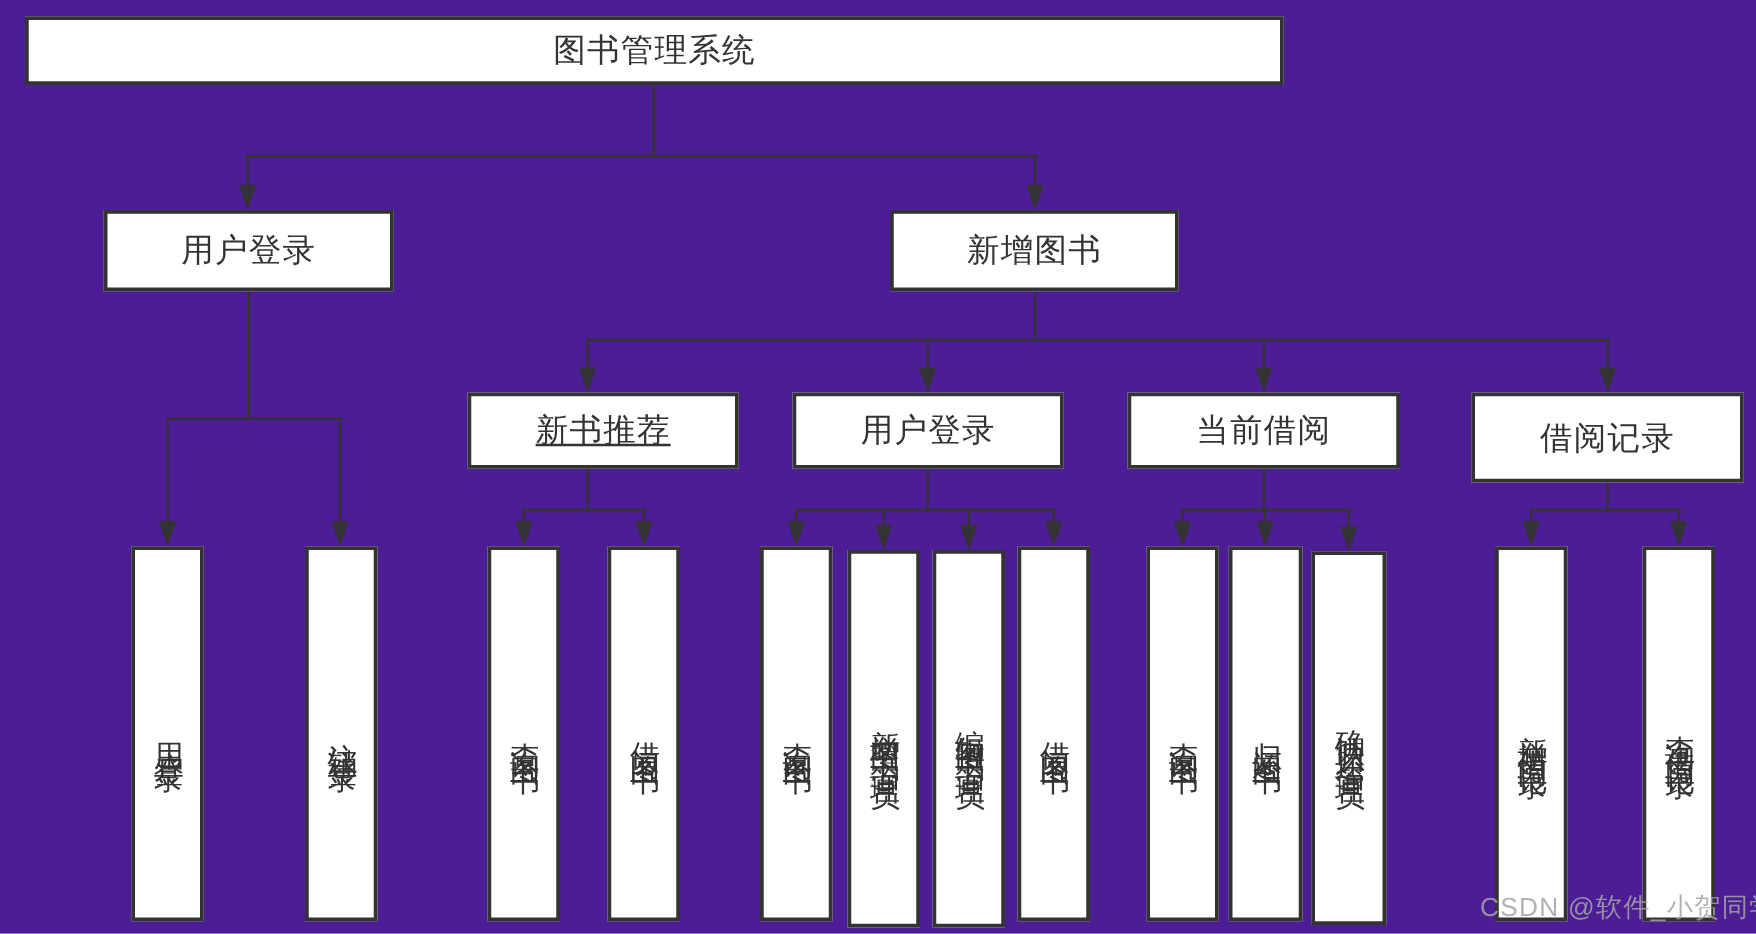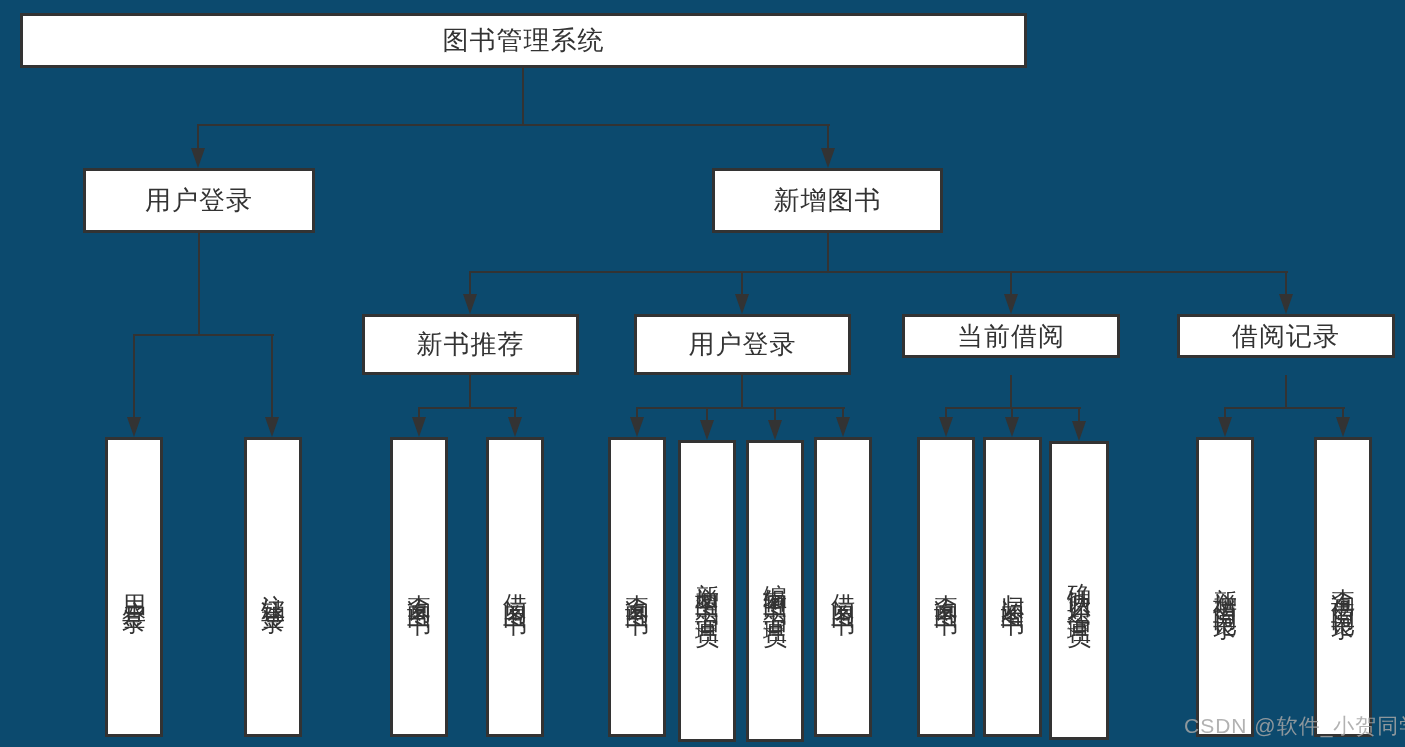--- a/index.html
+++ b/index.html
@@ -1,20 +1,20 @@
 <!DOCTYPE html>
 <html><head>
 <meta charset="utf-8">
 <style>
   html, body { margin: 0; padding: 0; background: #ffffff; }
   .canvas {
     position: relative;
     width: 1405px;
     height: 747px;
-    background: #0c4a6e;
+    background: #4c1d95;
     font-family: "Liberation Sans", "DejaVu Sans", sans-serif;
     color: #333333;
     overflow: hidden;
   }
   
   .box {
     position: absolute;
     box-sizing: border-box;
     border: 3px solid #333333;
     background: #ffffff;
@@ -116,24 +116,24 @@
   <div class="vl" style="left:1224px; top:407px; height:14px;"></div>
   <div class="arw" style="left:1218px; top:417px;"></div>
   <div class="vl" style="left:1342px; top:407px; height:14px;"></div>
   <div class="arw" style="left:1336px; top:417px;"></div>
 
   <div class="box hbox title" style="left:20px; top:13px; width:1007px; height:55px;">图书管理系统</div>
 
   <div class="box hbox" style="left:83px; top:168px; width:232px; height:65px;">用户登录</div>
   <div class="box hbox" style="left:712px; top:168px; width:231px; height:65px;">新增图书</div>
 
-  <div class="box hbox" style="left:362px; top:314px; width:217px; height:61px;">新书推荐</div>
+  <div class="box hbox" style="left:374px; top:314px; width:217px; height:61px;text-decoration:underline;">新书推荐</div>
   <div class="box hbox" style="left:634px; top:314px; width:217px; height:61px;">用户登录</div>
-  <div class="box hbox" style="left:902px; top:314px; width:218px; height:44px;">当前借阅</div>
-  <div class="box hbox" style="left:1177px; top:314px; width:218px; height:44px;">借阅记录</div>
+  <div class="box hbox" style="left:902px; top:314px; width:218px; height:61px;">当前借阅</div>
+  <div class="box hbox" style="left:1177px; top:314px; width:218px; height:72px;">借阅记录</div>
 
   <div class="box vbox" style="left:105px; top:437px; width:58px; height:300px;">用户登录</div>
   <div class="box vbox" style="left:244px; top:437px; width:58px; height:300px;">注销登录</div>
 
   <div class="box vbox" style="left:390px; top:437px; width:58px; height:300px;">查询图书</div>
   <div class="box vbox" style="left:486px; top:437px; width:58px; height:300px;">借阅图书</div>
 
   <div class="box vbox" style="left:608px; top:437px; width:58px; height:300px;">查询图书</div>
   <div class="box vbox" style="left:678px; top:440px; width:58px; height:302px;">新增图书（管理员）</div>
   <div class="box vbox" style="left:746px; top:440px; width:58px; height:302px;">编辑图书（管理员）</div>

